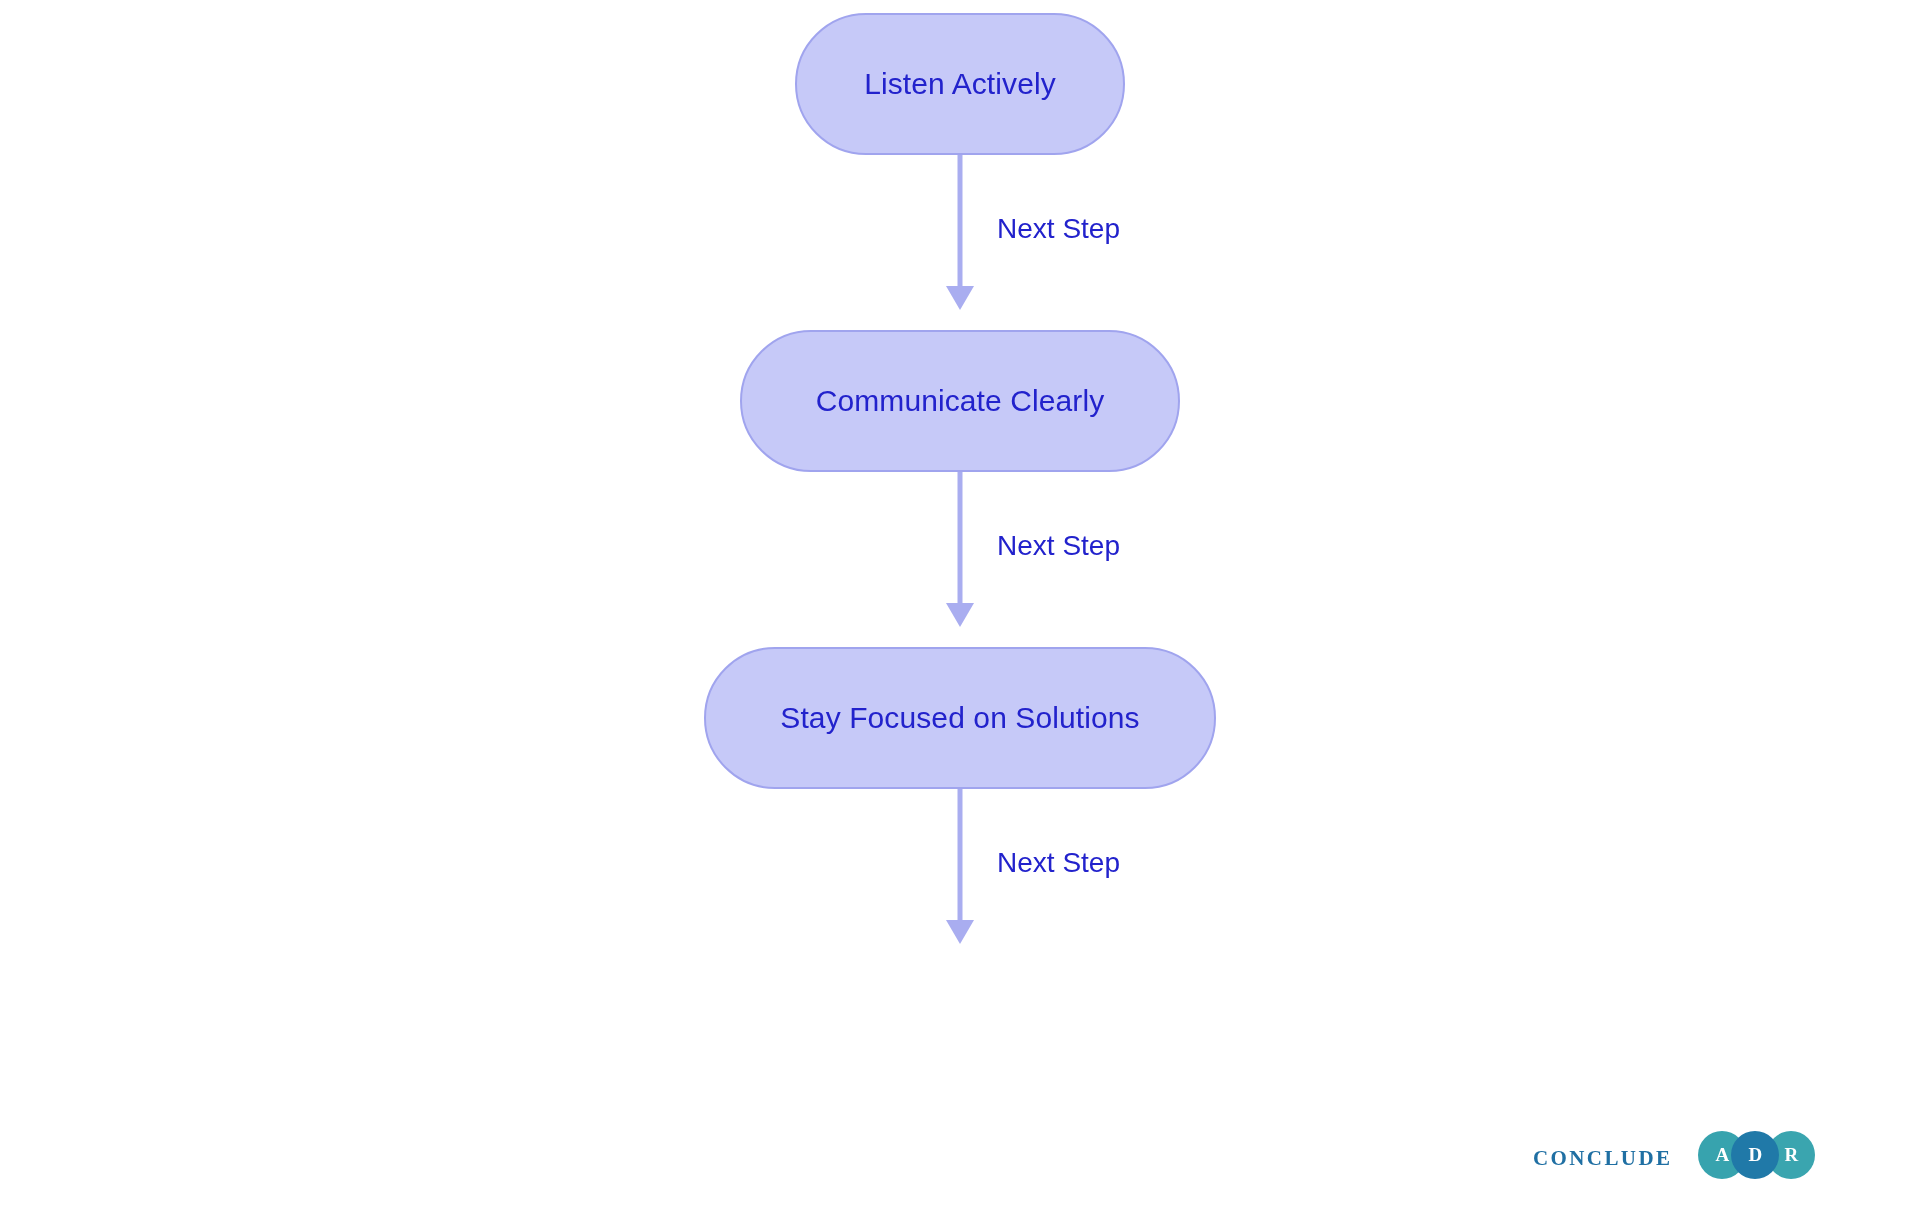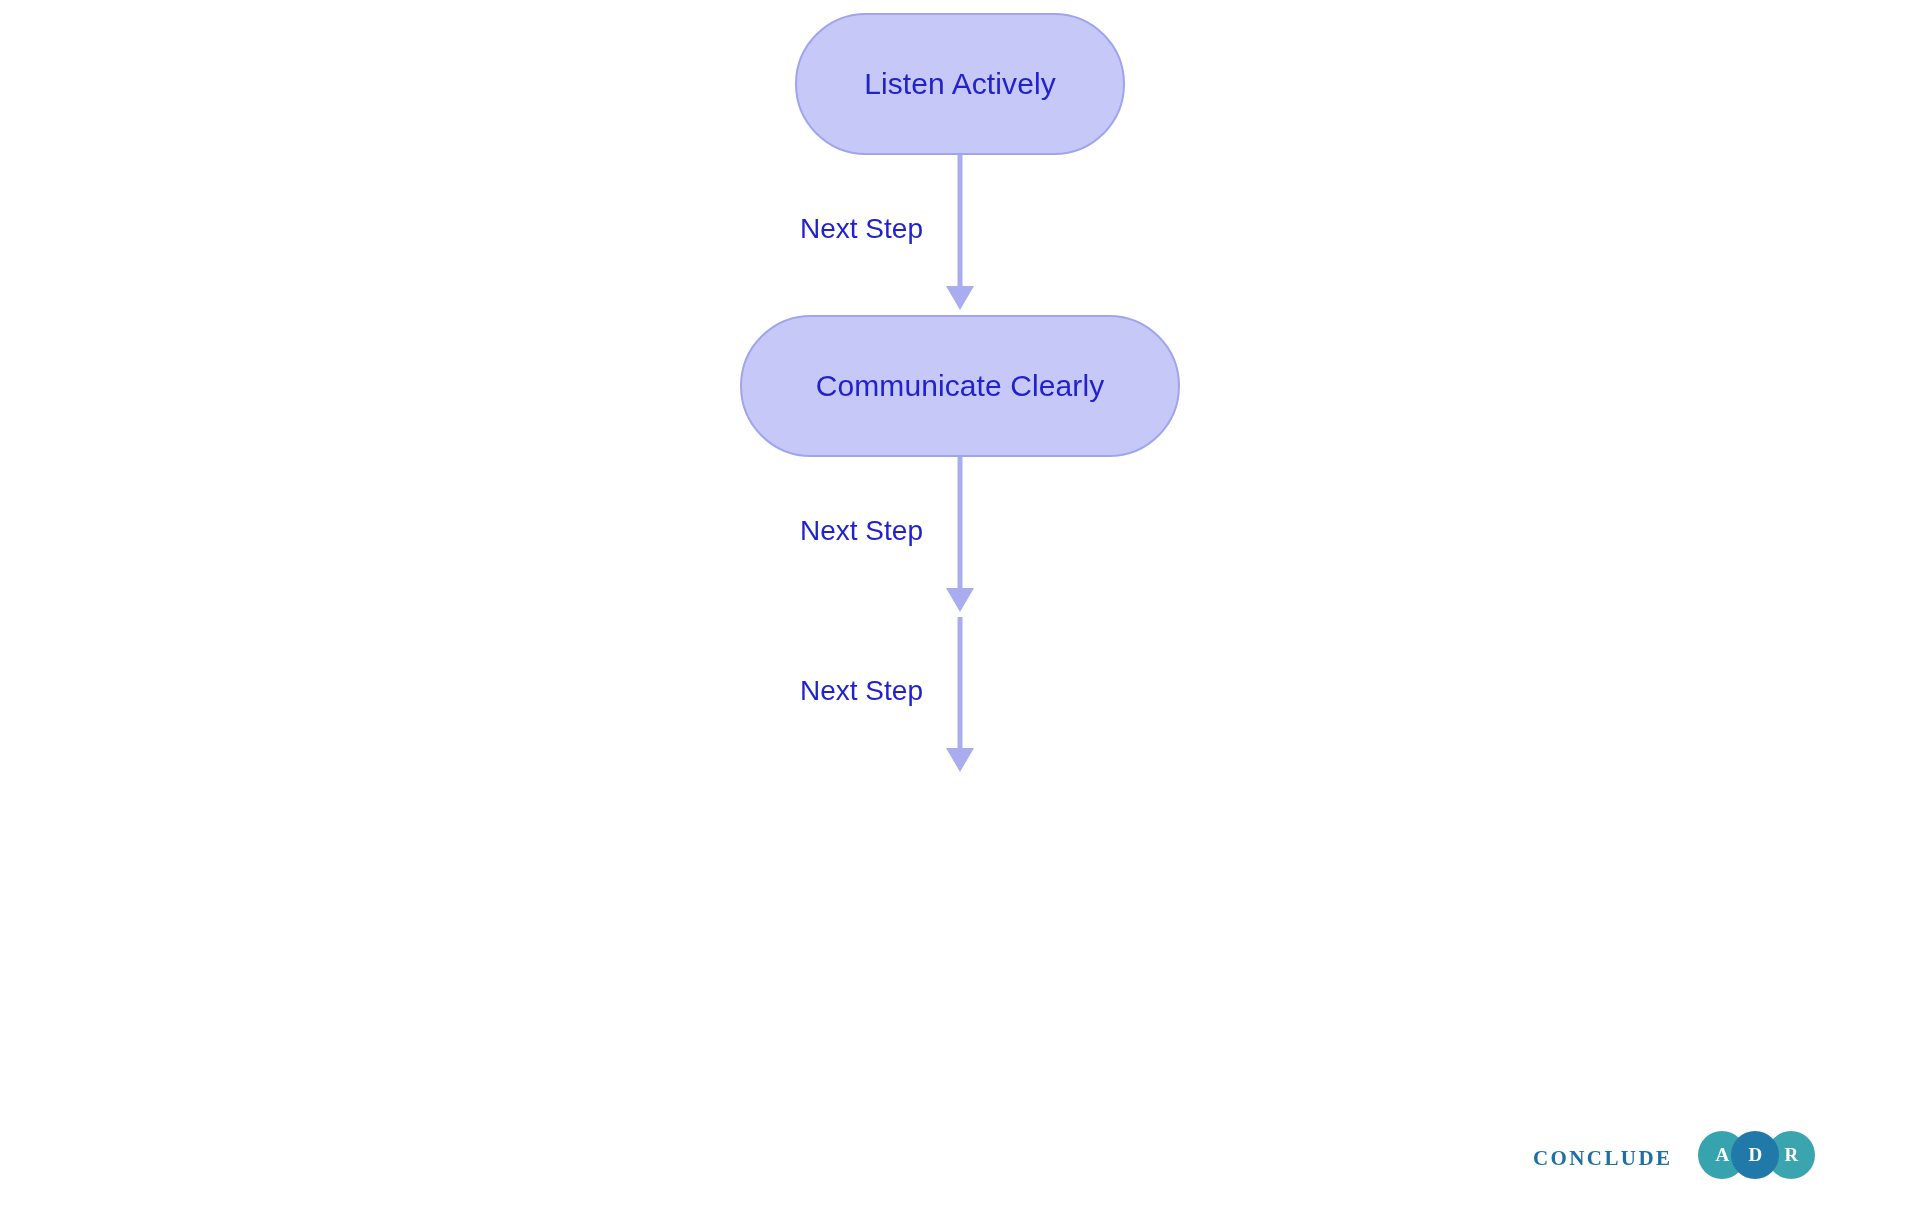--- a/index.html
+++ b/index.html
@@ -44,35 +44,36 @@
     border-radius: 71px;
     display: flex;
     align-items: center;
     justify-content: center;
     color: #2222cc;
     font-size: 30px;
     font-weight: 400;
     letter-spacing: 0.1px;
     white-space: nowrap;
     padding: 0 56px;
+    margin-top: 15px;
   }
 
   .node-1 { margin-top: 13px; min-width: 330px; }
   .node-2 { min-width: 440px; }
   .node-3 { min-width: 512px; }
   .node-4 { min-width: 410px; }
 
   
   .connector {
     position: relative;
     width: 320px;
     height: 160px;
     display: flex;
     align-items: center;
-    justify-content: flex-start;
+    justify-content: flex-end;
   }
   .connector .stem {
     position: absolute;
     left: 50%;
     top: 0;
     transform: translateX(-50%);
     width: 5px;
     height: 137px;
     background: #a9adf0;
   }
@@ -157,20 +158,23 @@
     <div class="node node-2">
       <span>Communicate Clearly</span>
     </div>
 
     <div class="connector">
       <div class="stem"></div>
       <div class="arrowhead"></div>
       <span class="edge-label">Next Step</span>
     </div>
 
+    <div class="node node-3">
+      <span>Stay Focused on Solutions</span>
+    </div>
 
     <div class="connector">
       <div class="stem"></div>
       <div class="arrowhead"></div>
       <span class="edge-label">Next Step</span>
     </div>
 
 
   </div>
 

